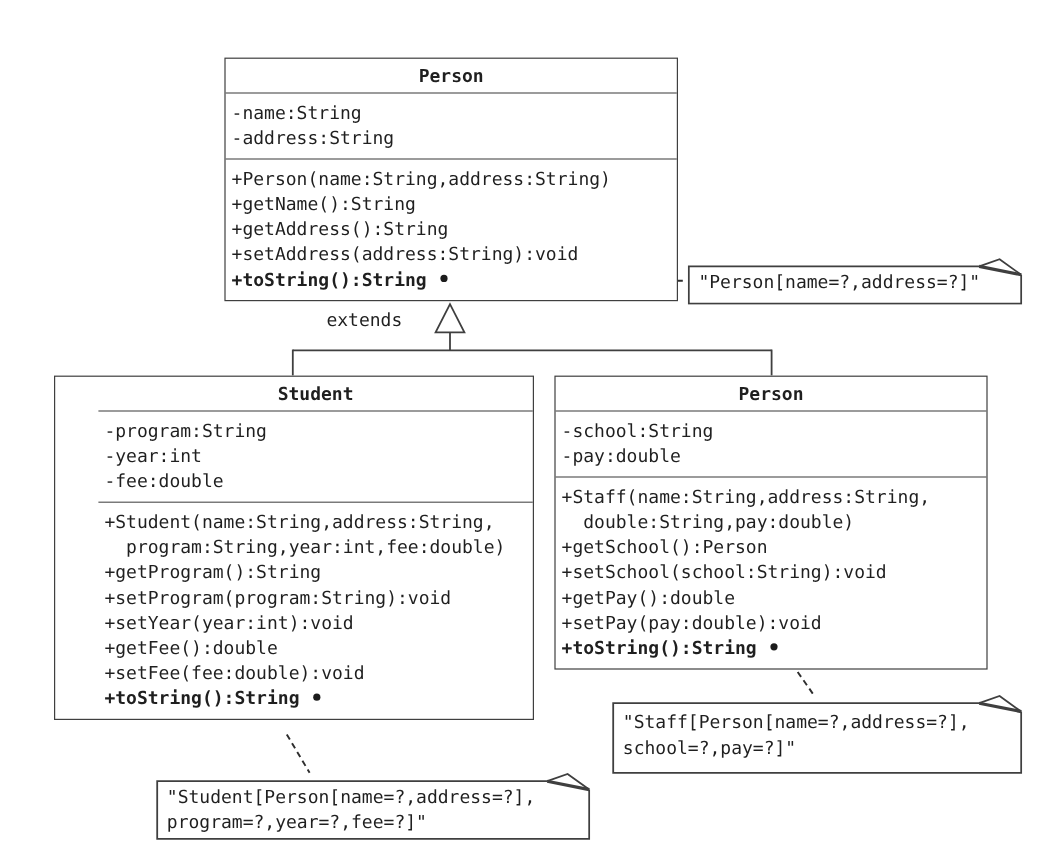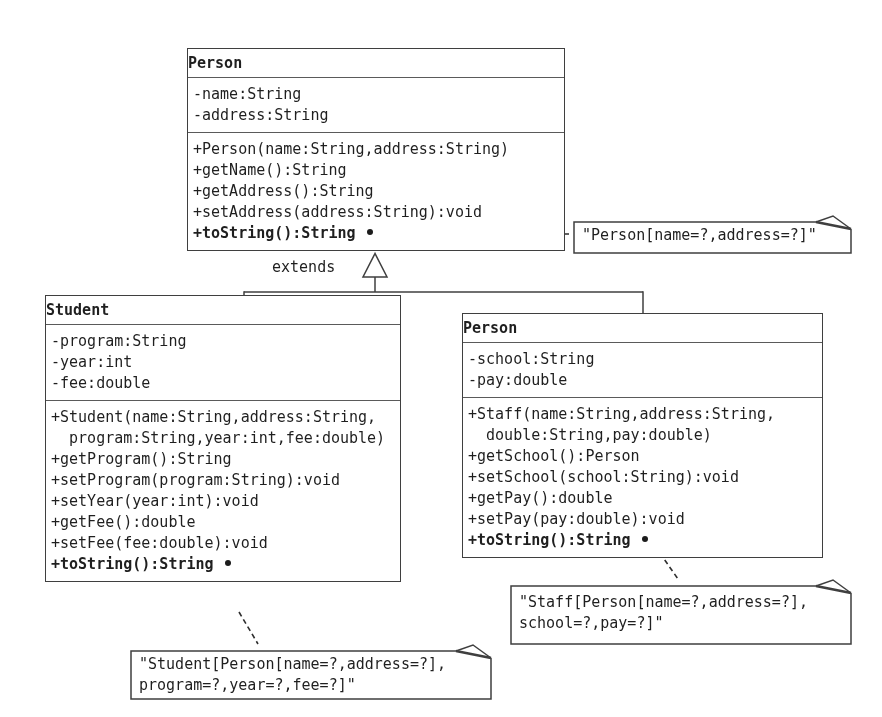--- a/index.html
+++ b/index.html
@@ -8,24 +8,24 @@
     position:relative;width:882px;height:717px;background:#ffffff;overflow:hidden;
     font-family:"DejaVu Sans Mono","Liberation Mono",monospace;
     color:#1f1f1f;font-size:15px;
   }
   
   .uml-class{
     position:absolute;background:#ffffff;
     border:1.6px solid #3f3f3f;box-sizing:border-box;
   }
   #person-box{left:187px;top:48px;width:378px;}
-  #student-box{left:45px;top:295px;width:356px;}
+  #student-box{left:45px;top:313px;width:400px;padding-left:36px;}
   #staff-box{left:462px;top:313px;width:361px;}
   .uml-title{
-    height:28px;line-height:28px;text-align:left;font-weight:bold;
+    height:28px;line-height:28px;text-align:center;font-weight:bold;
     border-bottom:1.6px solid #5a5a5a;
   }
   .uml-section{padding:6px 5px;}
   .uml-attrs{border-bottom:1.6px solid #5a5a5a;}
   .uml-line{line-height:21px;white-space:pre;}
   .uml-line.bold{font-weight:bold;}
   .dot{
     display:inline-block;width:6px;height:6px;background:#1c1c1c;border-radius:50%;
     margin-left:11px;vertical-align:middle;margin-bottom:3px;
   }

